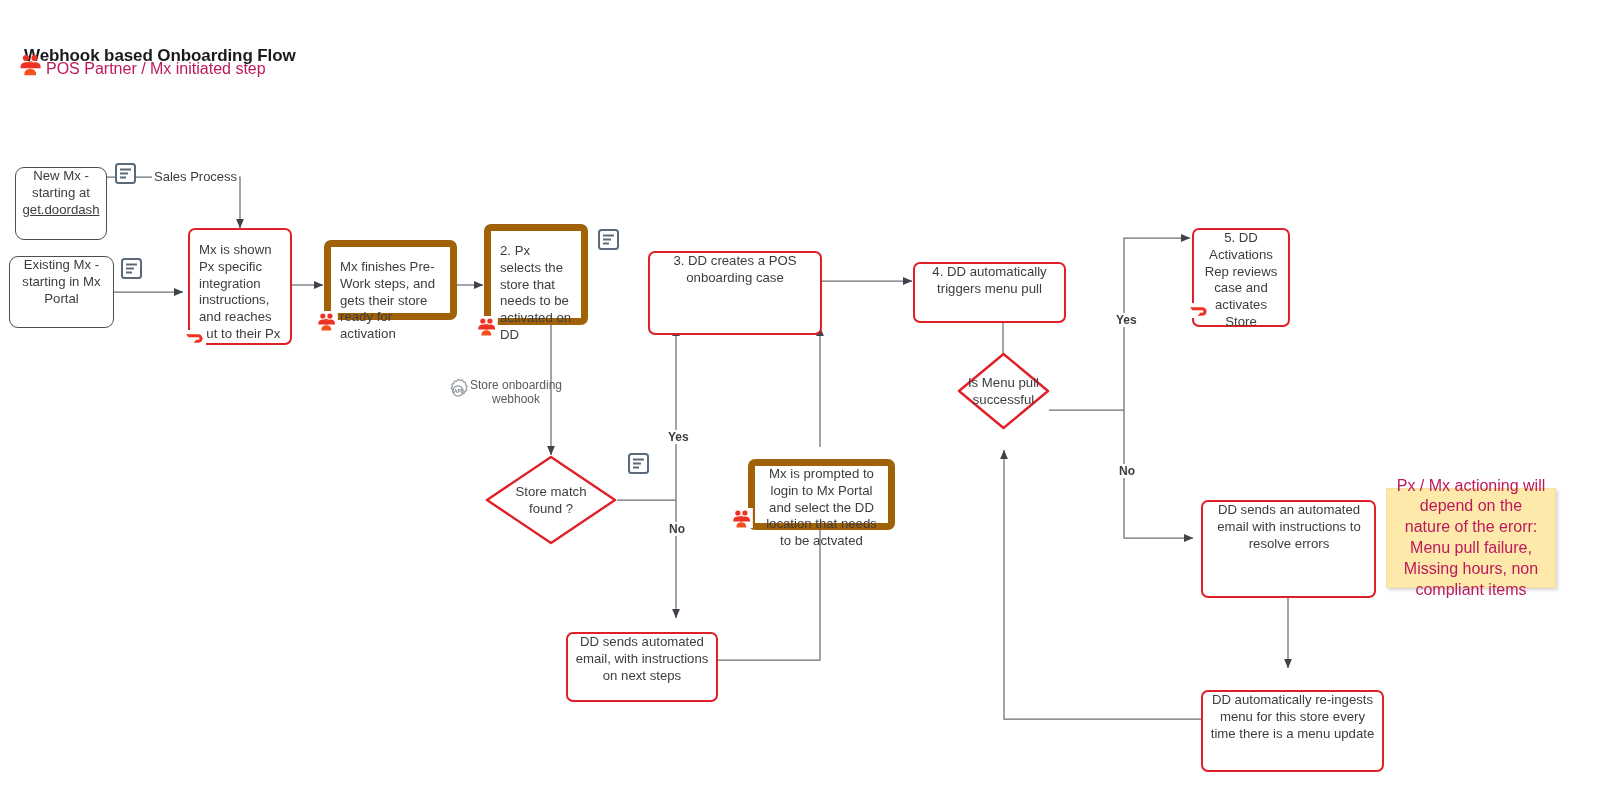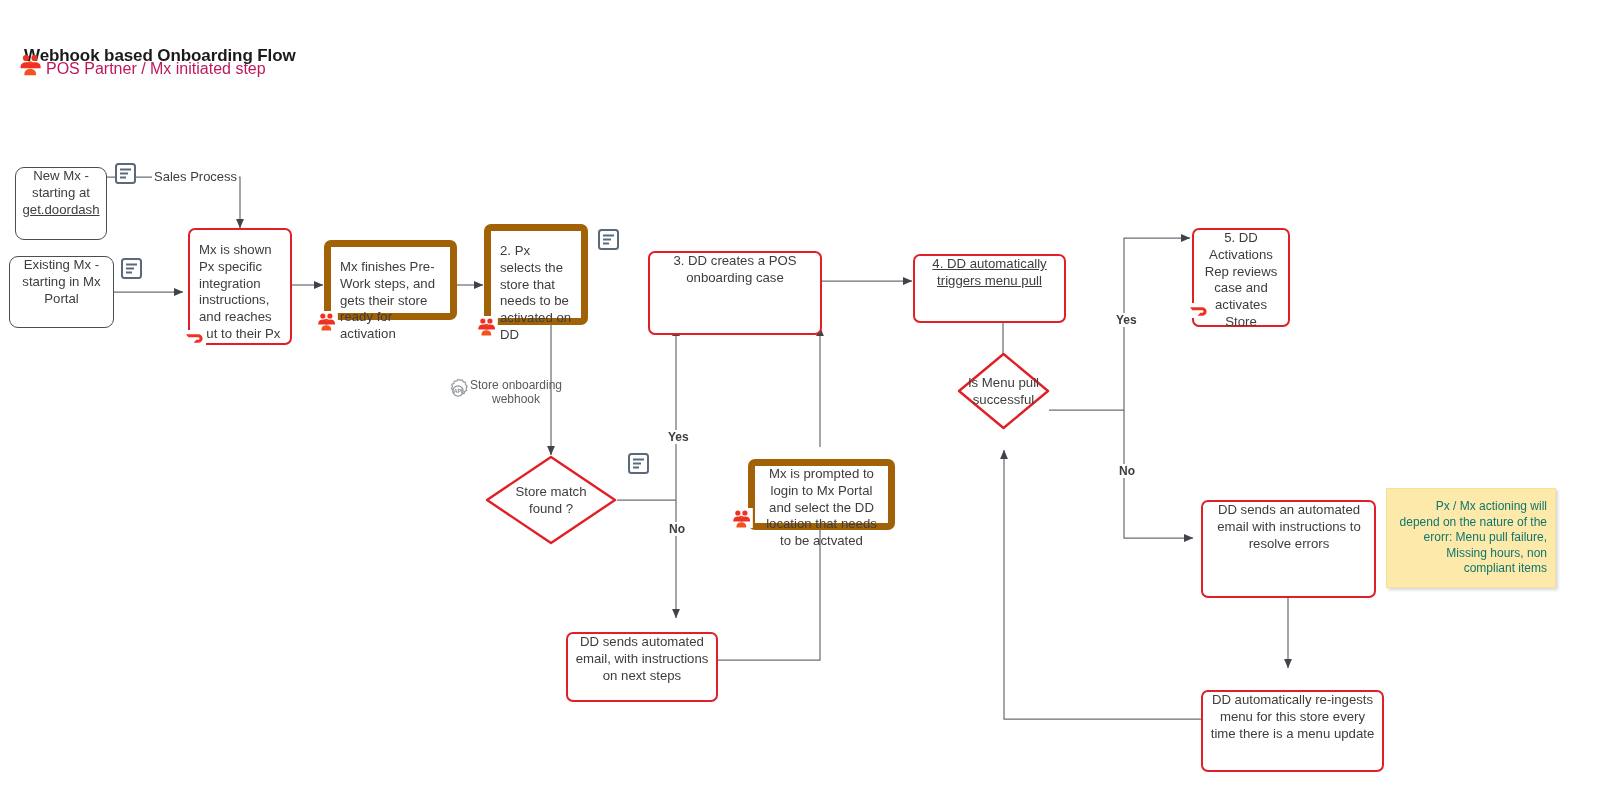--- a/index.html
+++ b/index.html
@@ -106,24 +106,24 @@
 
   
   .note {
     position: absolute;
     box-sizing: border-box;
     background: #fde9a9;
     border: 1px solid #f6e09a;
     display: flex;
     align-items: center;
     justify-content: center;
-    text-align: right;
-    font-size: 12px;
+    text-align: center;
+    font-size: 16px;
     line-height: 1.3;
-    color: #0f766e;
+    color: #be185d;
     padding: 0 8px;
     box-shadow: 2px 2px 3px rgba(0,0,0,0.16);
   }
 
   
   .edge-label {
     position: absolute;
     font-size: 12px;
     font-weight: bold;
     color: #3d3d3d;
@@ -347,21 +347,21 @@
       <path d="M2.6 14.8c0-3 2.4-4.6 5.4-4.6s5.4 1.6 5.4 4.6v1.4H2.6z" fill="#ef3024"></path>
       <path d="M11.8 14.8c0-3 2.4-4.6 5.4-4.6s5.4 1.6 5.4 4.6v1.4H11.8z" fill="#ef3024"></path>
       <path d="M6.4 21.8c0-3.1 2.5-4.8 5.8-4.8s5.8 1.7 5.8 4.8v1.5H6.4z" fill="#f4511e"></path>
     </svg>
   </span>
 
   <div class="node red center pad-c" style="left:566px; top:620px; width:152px; height:70px;">
     <div class="txt">DD sends automated email, with instructions on next steps</div>
   </div>
 
-  <div class="node red center pad-c" style="left:913px; top:242px; width:153px; height:69px;text-decoration:underline;">
+  <div class="node red center pad-c" style="left:913px; top:250px; width:153px; height:61px;">
     <div class="txt">4. DD automatically triggers menu pull</div>
   </div>
 
   <div class="diamond" style="left:957px; top:352px; width:93px; height:78px;">
     <svg width="93" height="78" viewBox="0 0 93 78">
       <polygon points="46.5,2 91,39 46.5,76 2,39" fill="#ffffff" stroke="#e01f26" stroke-width="2.4" stroke-linejoin="round"></polygon>
     </svg>
     <div class="dlabel">
       <div>
         <div>Is Menu pull</div>

